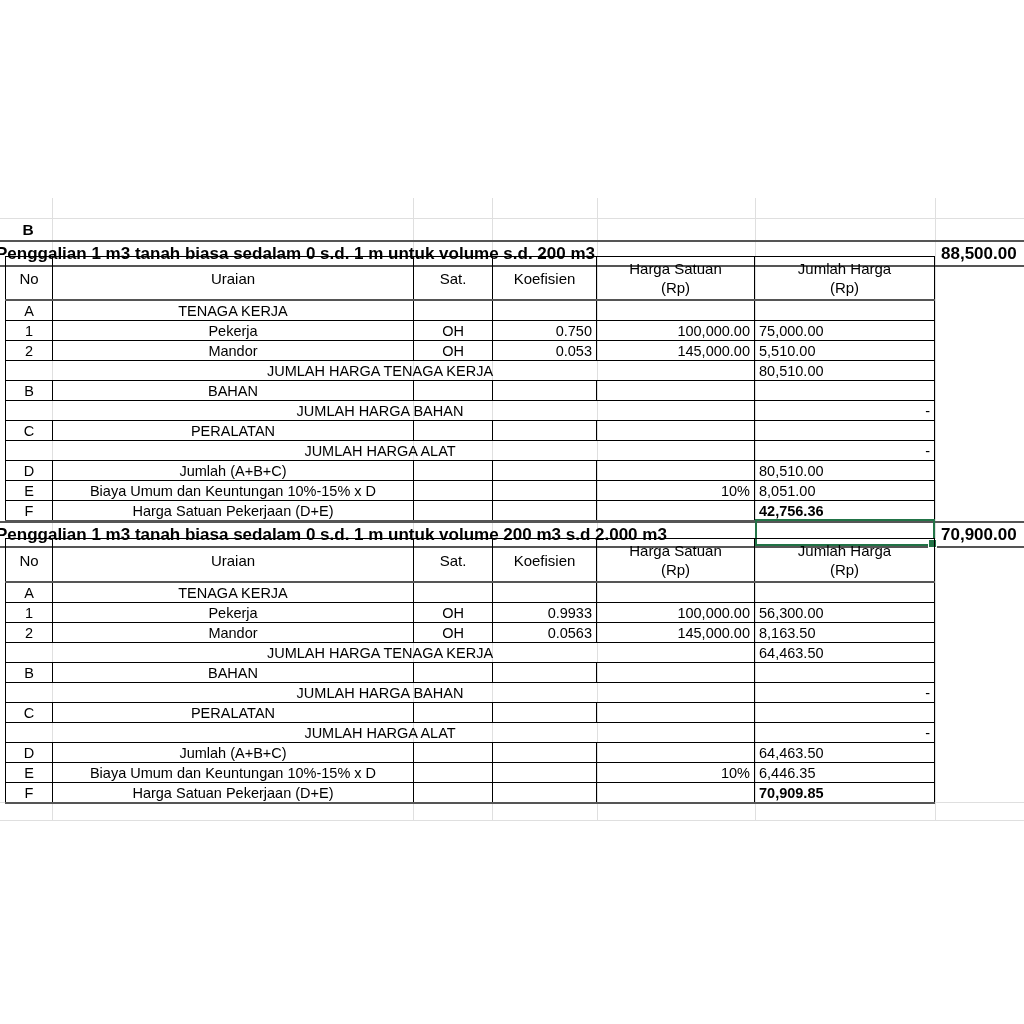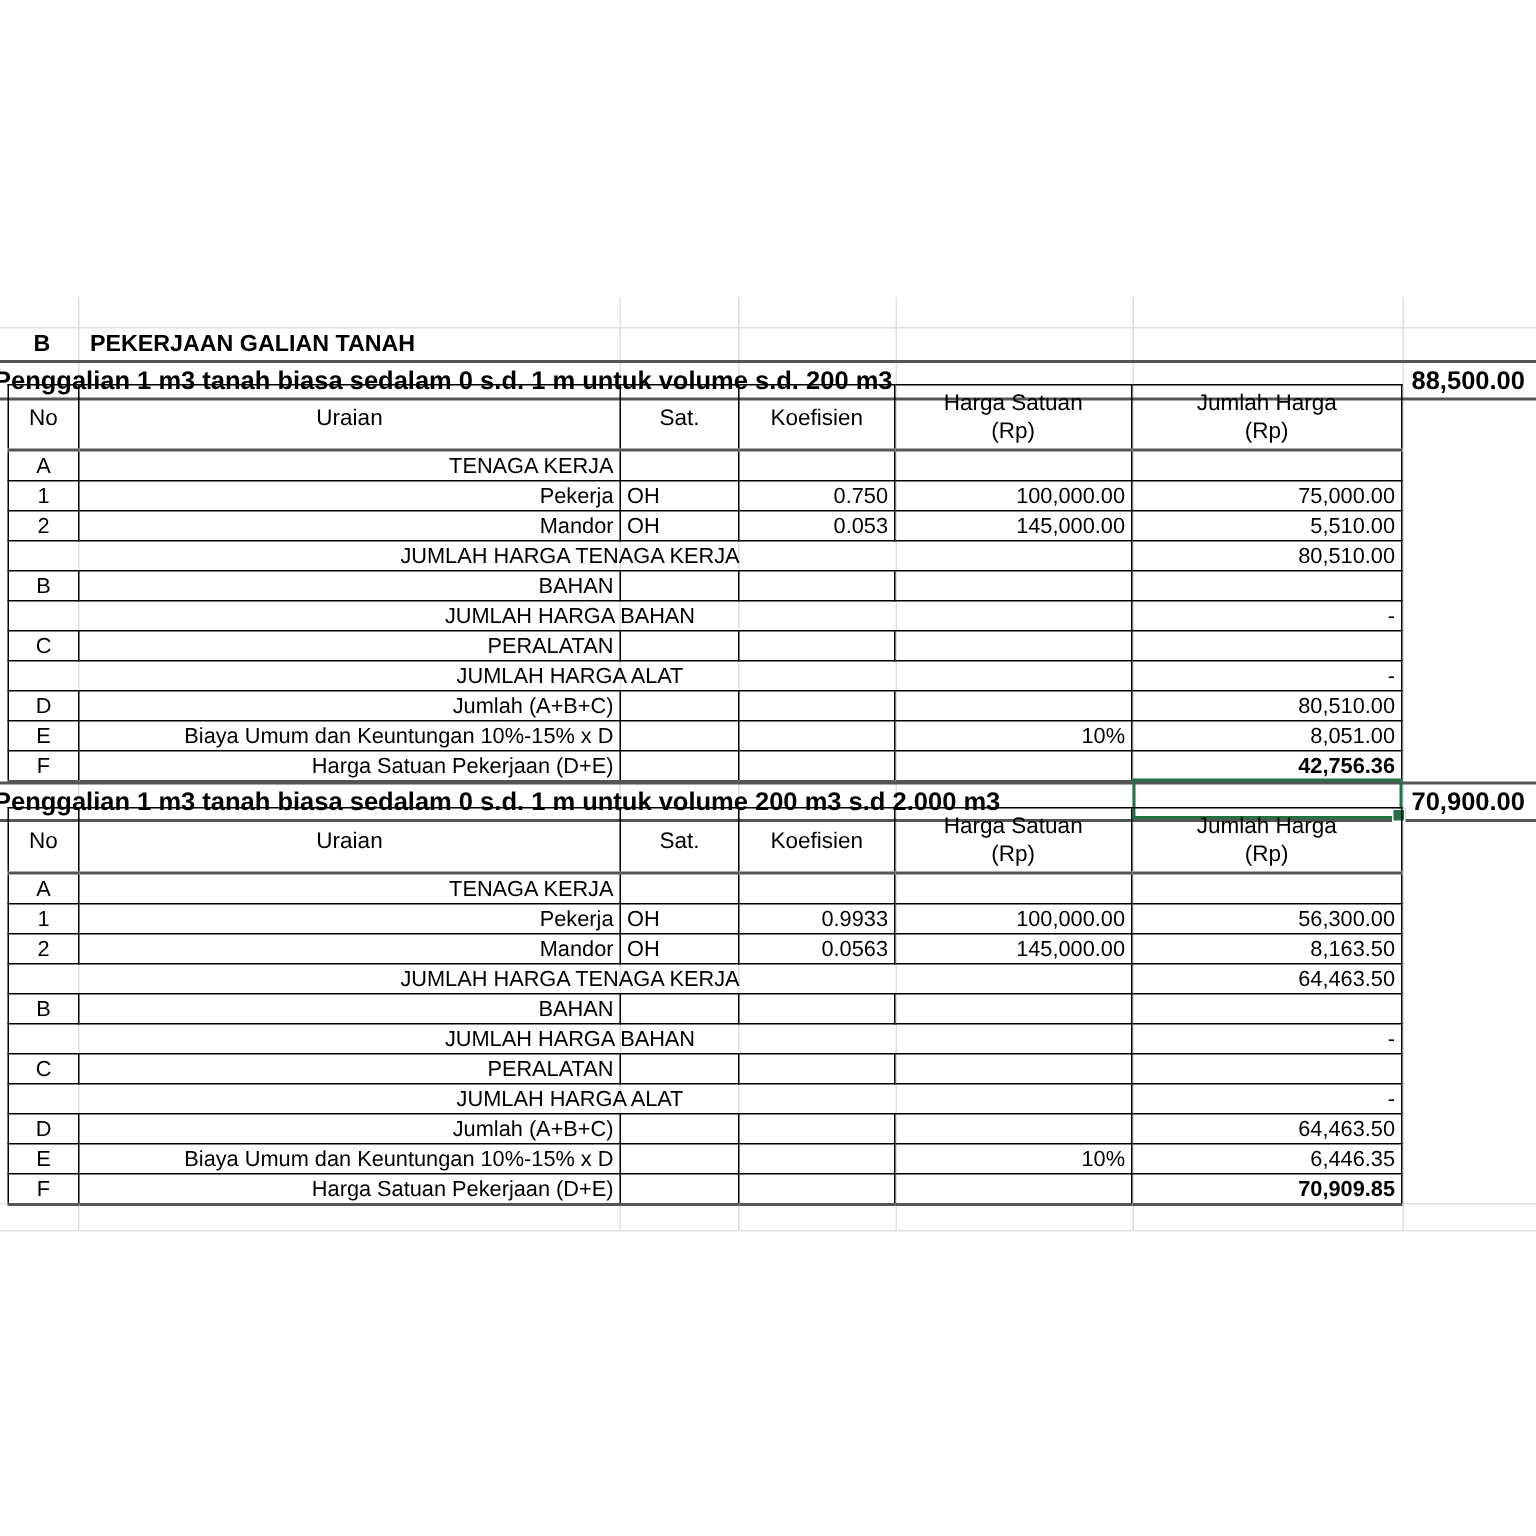--- a/index.html
+++ b/index.html
@@ -101,25 +101,25 @@
     padding: 0 4px;
     height: 19px;
     line-height: 18px;
     vertical-align: middle;
     white-space: nowrap;
     overflow: hidden;
   }
 
   
   .c-no    { width: 47px;  text-align: center; }
-  .c-ur    { width: 361px; text-align: right; }
-  .c-sat   { width: 79px;  text-align: left; }
+  .c-ur    { width: 361px; text-align: center; }
+  .c-sat   { width: 79px;  text-align: center; }
   .c-koef  { width: 104px; text-align: right; }
   .c-harga { width: 158px; text-align: right; }
-  .c-jml   { width: 180px; text-align: right; }
+  .c-jml   { width: 180px; text-align: left; }
 
   tr.hdr td {
     text-align: center;
     height: 42px;
     line-height: 19px;
     font-size: 15px;
     border-bottom: 2px solid #555555;
     white-space: pre-line;
   }
   tr.hdr td.c-no, tr.hdr td.c-ur, tr.hdr td.c-sat, tr.hdr td.c-koef {
@@ -165,21 +165,20 @@
   <div class="vgrid" style="left:597px; top:198px; height:622px;"></div>
   <div class="vgrid" style="left:755px; top:198px; height:622px;"></div>
   <div class="vgrid" style="left:935px; top:198px; height:622px;"></div>
   <div class="hgrid" style="left:0px; top:218px; width:1024px;"></div>
   <div class="hgrid" style="left:0px; top:241px; width:1024px;"></div>
   <div class="hgrid" style="left:0px; top:802px; width:1024px;"></div>
   <div class="hgrid" style="left:0px; top:820px; width:1024px;"></div>
 
   <div class="section-head" style="top:219px;">
     <span class="letter">B</span>
-    <span class="title">PEKERJAAN GALIAN TANAH</span>
   </div>
 
   <div class="title-row" style="top:240px; border-top:2px solid #555; border-bottom:2px solid #555;">
     <span class="t-text">Penggalian 1 m3 tanah biasa sedalam 0 s.d. 1 m untuk volume s.d. 200 m3</span>
     <span class="t-total">88,500.00</span>
   </div>
 
   <div class="ahsp-block" style="top:256px;">
     <table class="ahsp">
       <colgroup>

